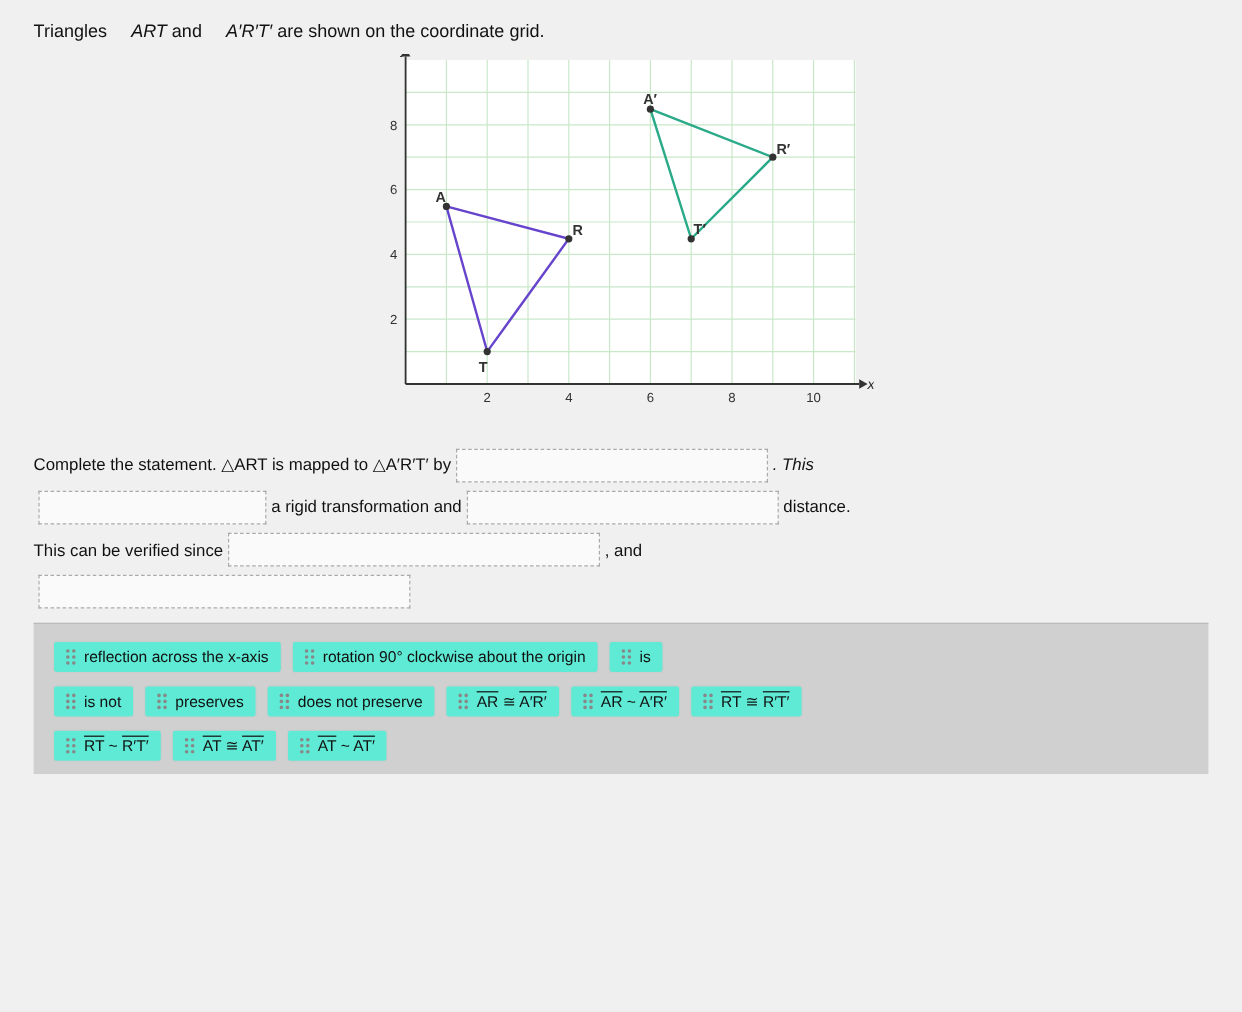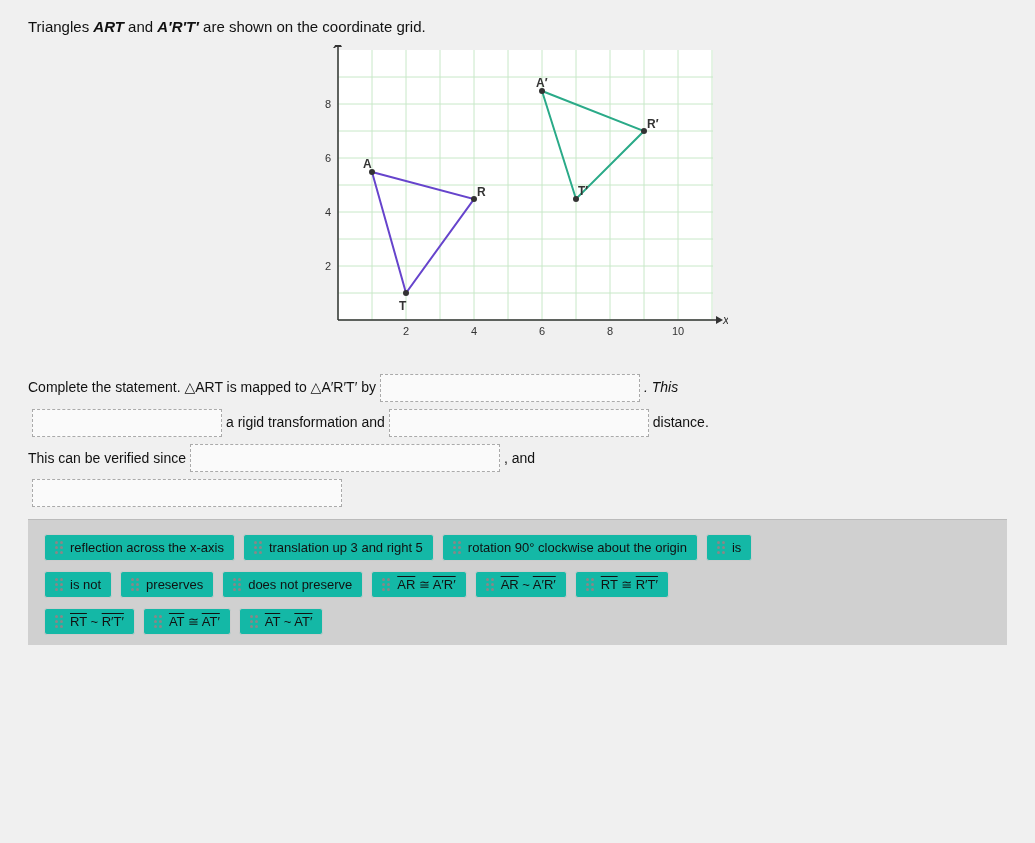--- a/index.html
+++ b/index.html
@@ -18,21 +18,21 @@
       width: 1035px;
       min-height: 843px;
       padding: 18px 28px 20px 28px;
       position: relative;
     }
     .problem-title {
       font-size: 15px;
       margin-bottom: 10px;
       color: #111;
     }
-    .problem-title em { font-style: italic; font-weight: bold; }
+    .problem-title em { font-style: italic; font-weight: normal; margin-left: 16px; }
 
     
     .graph-container {
       display: flex;
       justify-content: center;
       margin-bottom: 18px;
     }
     .graph-svg-wrap {
       position: relative;
       width: 420px;
@@ -72,21 +72,21 @@
     .tiles-row {
       display: flex;
       flex-wrap: wrap;
       gap: 8px;
       align-items: center;
     }
     .tile {
       display: inline-flex;
       align-items: center;
       gap: 5px;
-      background: #14b8a6;
+      background: #5eead4;
       border: 1px solid #ccc;
       border-radius: 3px;
       padding: 5px 10px;
       font-size: 13px;
       cursor: grab;
       white-space: nowrap;
       color: #111;
     }
     .tile .drag-icon {
       display: inline-grid;
@@ -238,31 +238,20 @@
       </div>
       <div class="tile">
         <span class="drag-icon">
           <span></span>
             <span></span>
             <span></span>
             <span></span>
             <span></span>
             <span></span>
         </span>
-        <span>translation up 3 and right 5</span>
-      </div>
-      <div class="tile">
-        <span class="drag-icon">
-          <span></span>
-            <span></span>
-            <span></span>
-            <span></span>
-            <span></span>
-            <span></span>
-        </span>
         <span>rotation 90° clockwise about the origin</span>
       </div>
       <div class="tile">
         <span class="drag-icon">
           <span></span>
             <span></span>
             <span></span>
             <span></span>
             <span></span>
             <span></span>

